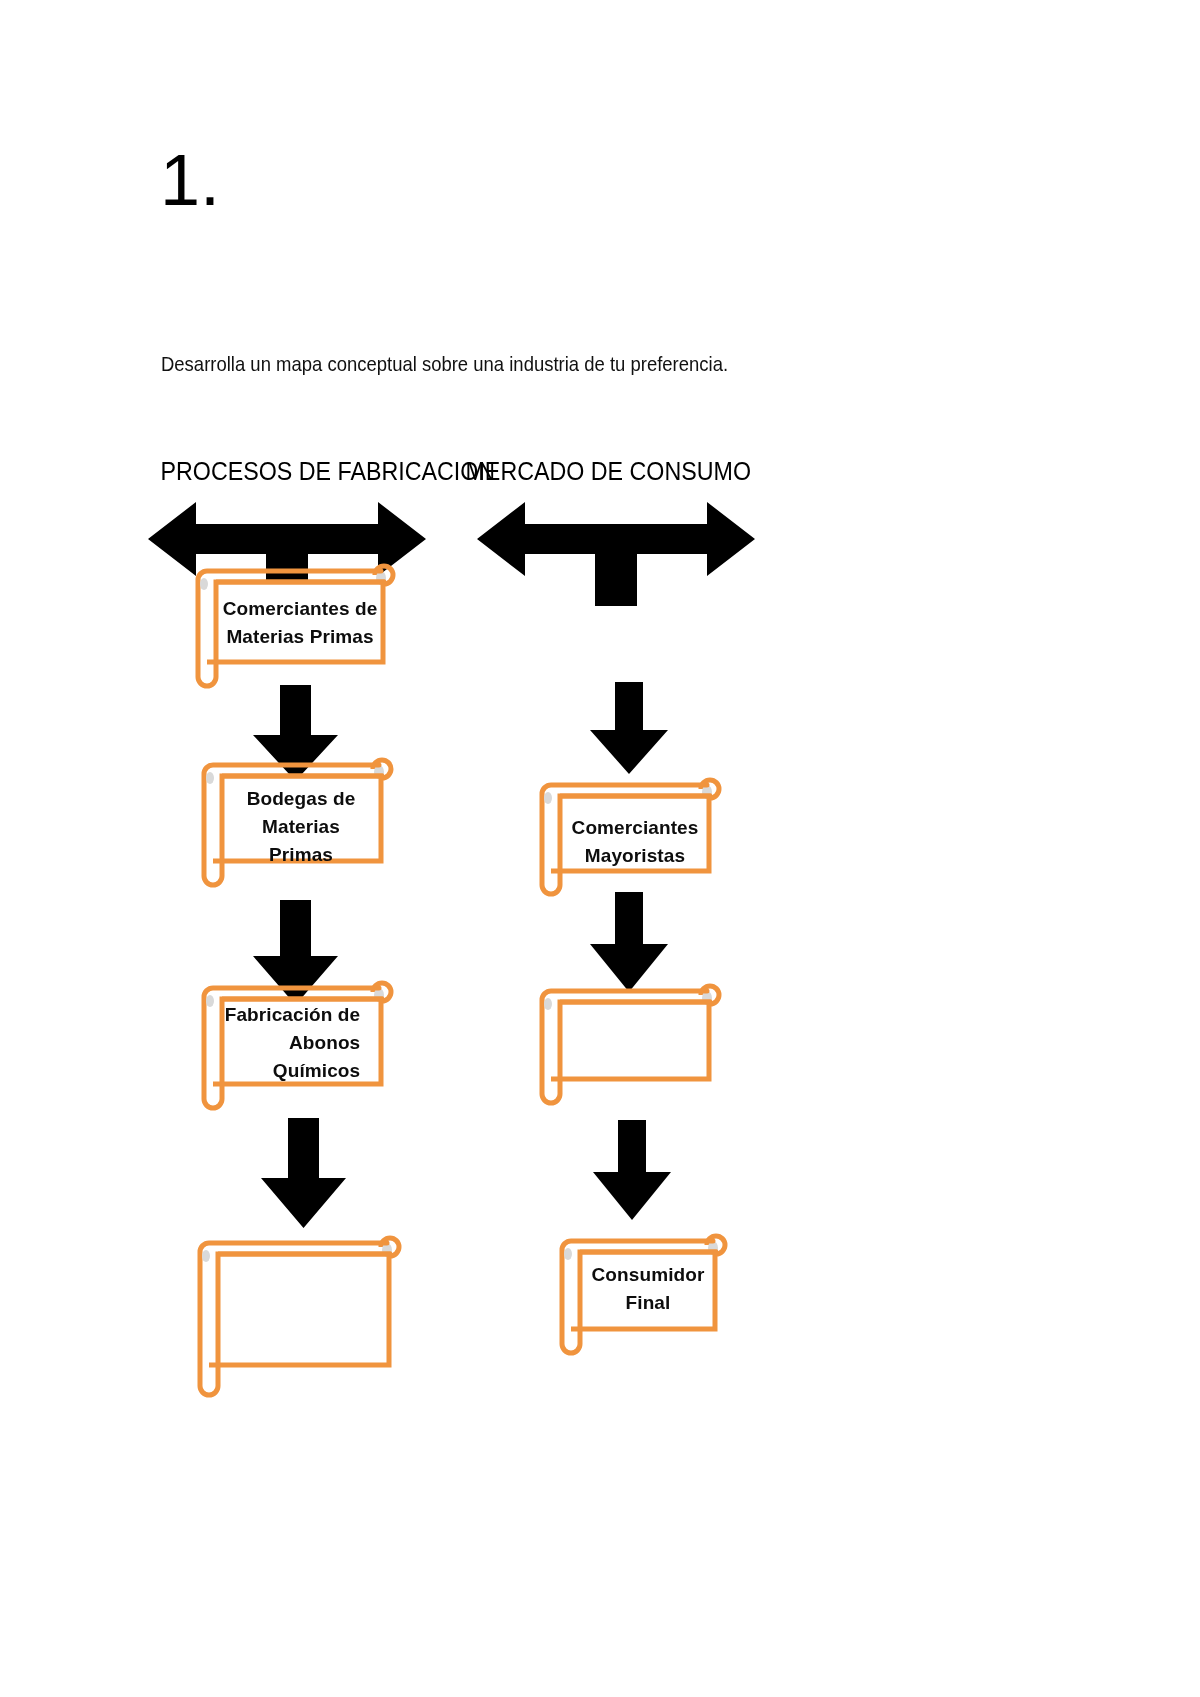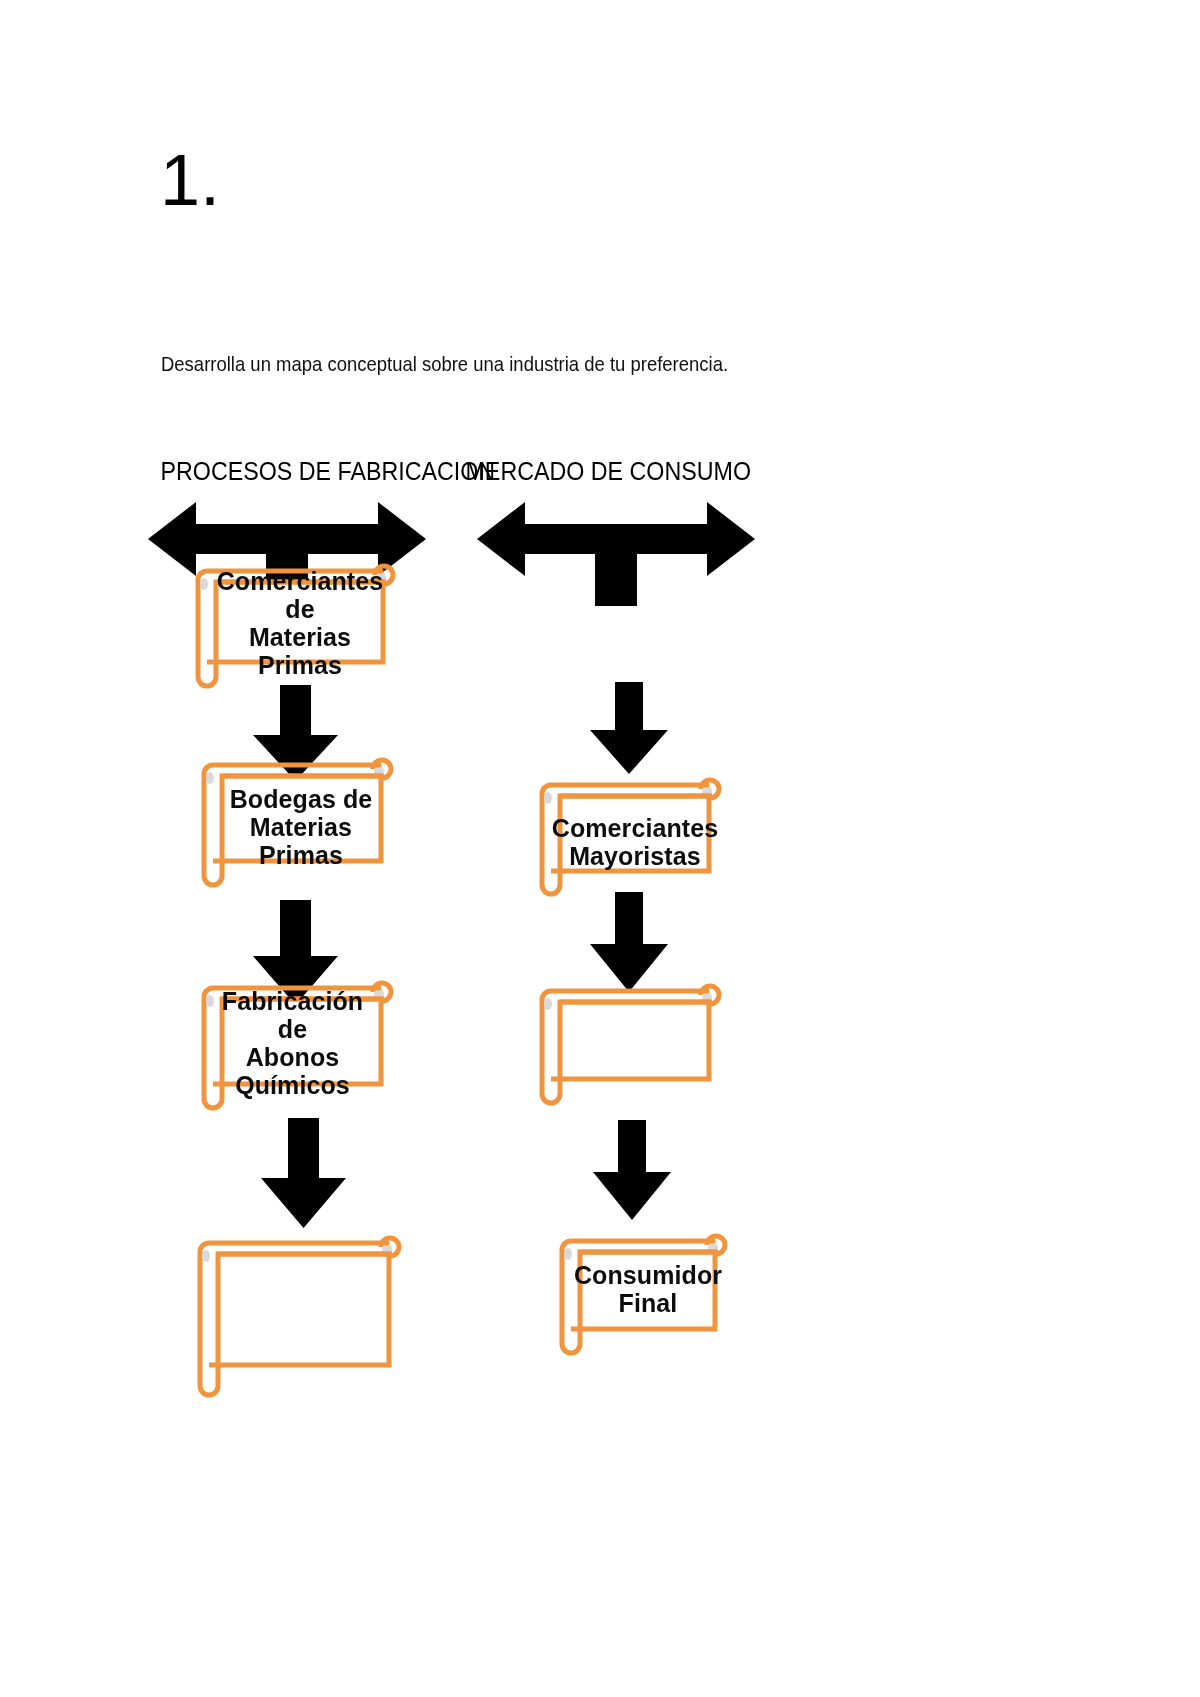--- a/index.html
+++ b/index.html
@@ -94,21 +94,21 @@
   }
   .scroll-label {
     position: absolute;
     box-sizing: border-box;
     display: flex;
     flex-direction: column;
     align-items: center;
     justify-content: center;
     font-family: "Liberation Sans", sans-serif;
     font-weight: bold;
-    font-size: 25px;
+    font-size: 19px;
     line-height: 28px;
     color: #0d0d0d;
     text-align: center;
     white-space: pre-line;
     letter-spacing: 0.1px;
   }
 </style>
 </head>
 <body>
 
@@ -180,21 +180,21 @@
 
     <div class="scroll-box" style="left:191px; top:545px; width:206px; height:128px;">
       <svg class="scroll-svg" width="206" height="128" viewBox="0 0 206 128">
         <path d="M13 16 L190 16 L190 108 L13 108 Z" fill="#ffffff"></path>
         <path d="M191 16 a9 9 0 1 0 -9 -9 L182 4" fill="none" stroke="#F0943E" stroke-width="5"></path>
         <ellipse cx="188" cy="10" rx="5" ry="7" fill="#D9D9D9"></ellipse>
         <path d="M188 3 L22 3 a9 9 0 0 0 -9 9 L13 114 a9 9 0 0 0 18 0 L31 14 L191 14" fill="none" stroke="#F0943E" stroke-width="5" stroke-linecap="round"></path>
         <ellipse cx="19" cy="16" rx="4" ry="6" fill="#D9D9D9"></ellipse>
         <path d="M31 14 L190 14 L190 99 L22 99" fill="none" stroke="#F0943E" stroke-width="5"></path>
       </svg>
-      <div class="scroll-label" style="left:28px; top:14px; width:147px; height:88px;">Fabricación de
+      <div class="scroll-label" style="left:28px; top:14px; width:147px; height:88px;text-align:right;">Fabricación de
 Abonos
 Químicos</div>
     </div>
 
     <div class="scroll-box" style="left:187px; top:800px; width:218px; height:160px;">
       <svg class="scroll-svg" width="218" height="160" viewBox="0 0 218 160">
         <path d="M13 16 L202 16 L202 134 L13 134 Z" fill="#ffffff"></path>
         <path d="M203 16 a9 9 0 1 0 -9 -9 L194 4" fill="none" stroke="#F0943E" stroke-width="5"></path>
         <ellipse cx="200" cy="10" rx="5" ry="7" fill="#D9D9D9"></ellipse>
         <path d="M200 3 L22 3 a9 9 0 0 0 -9 9 L13 146 a9 9 0 0 0 18 0 L31 14 L203 14" fill="none" stroke="#F0943E" stroke-width="5" stroke-linecap="round"></path>

